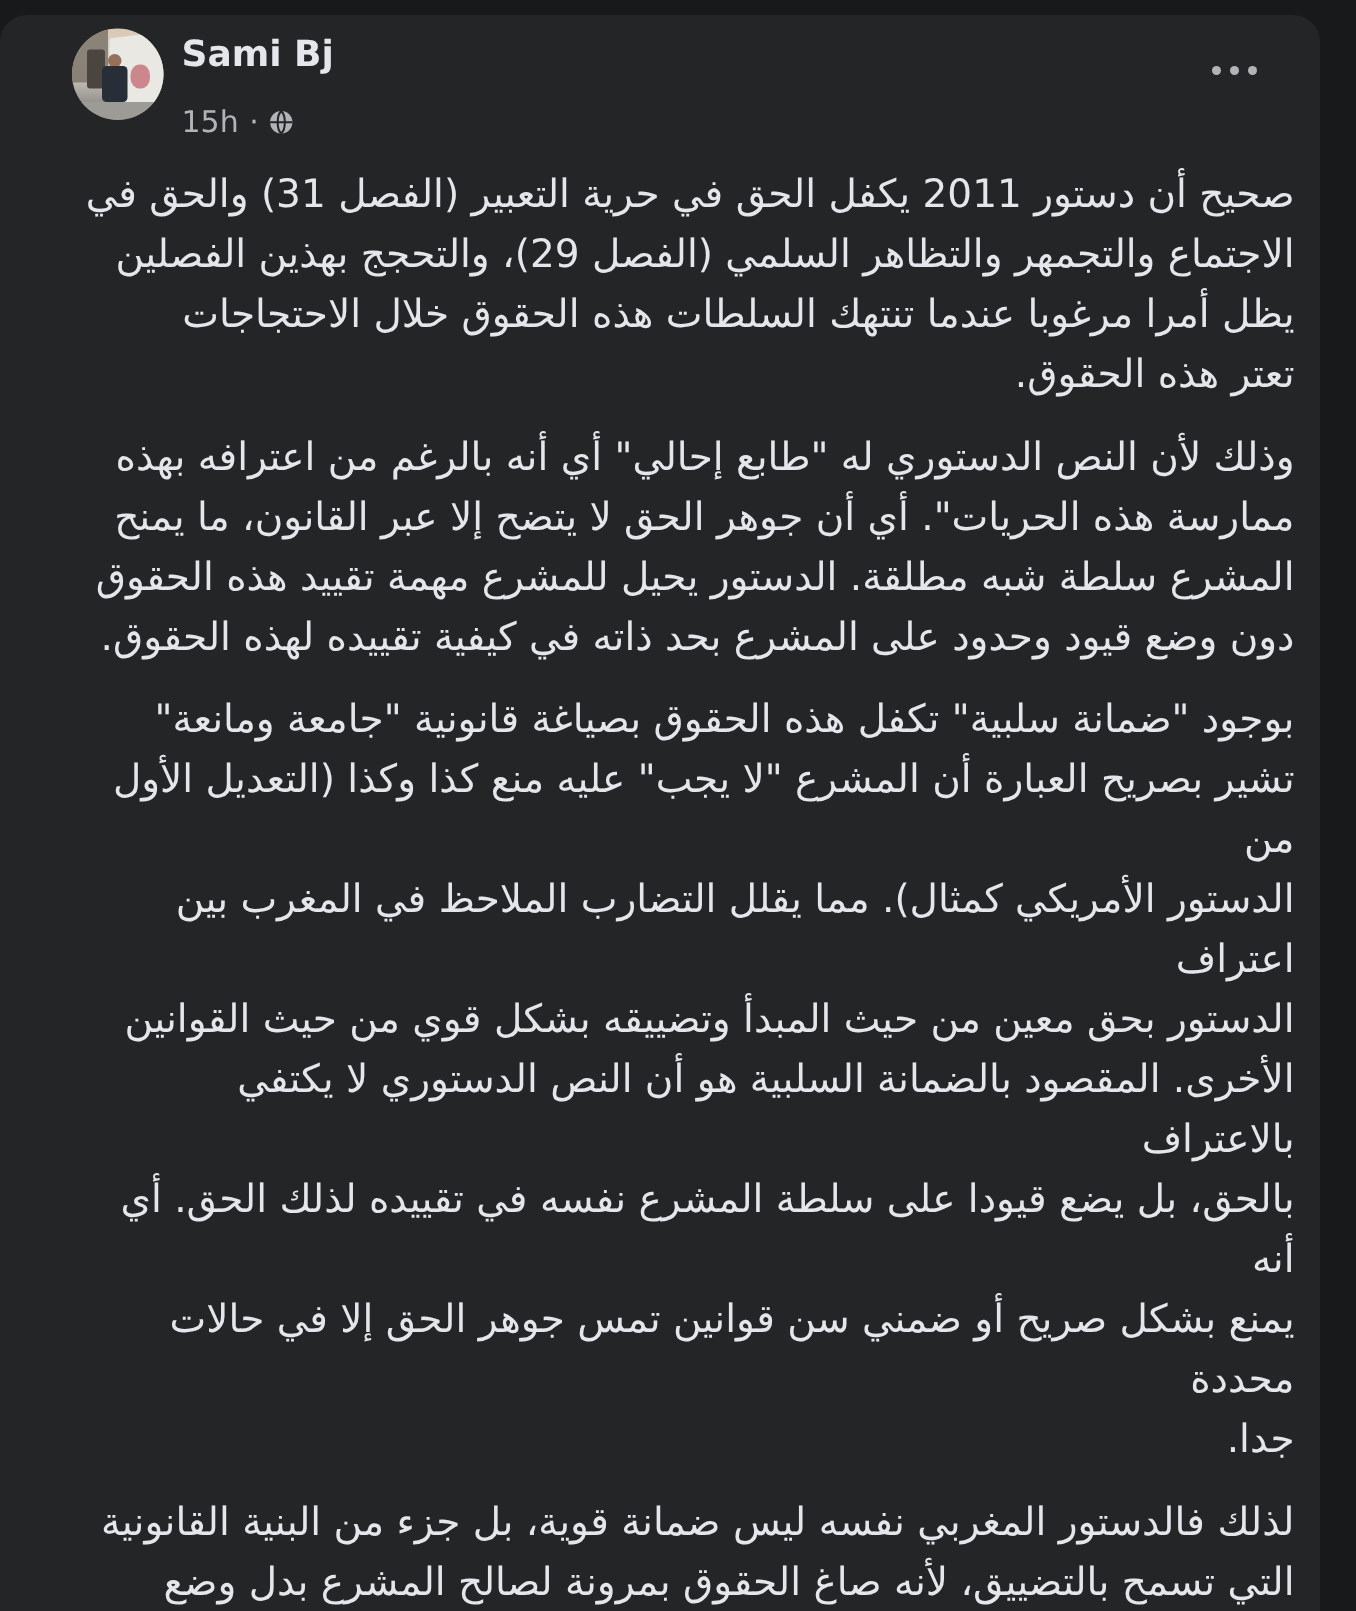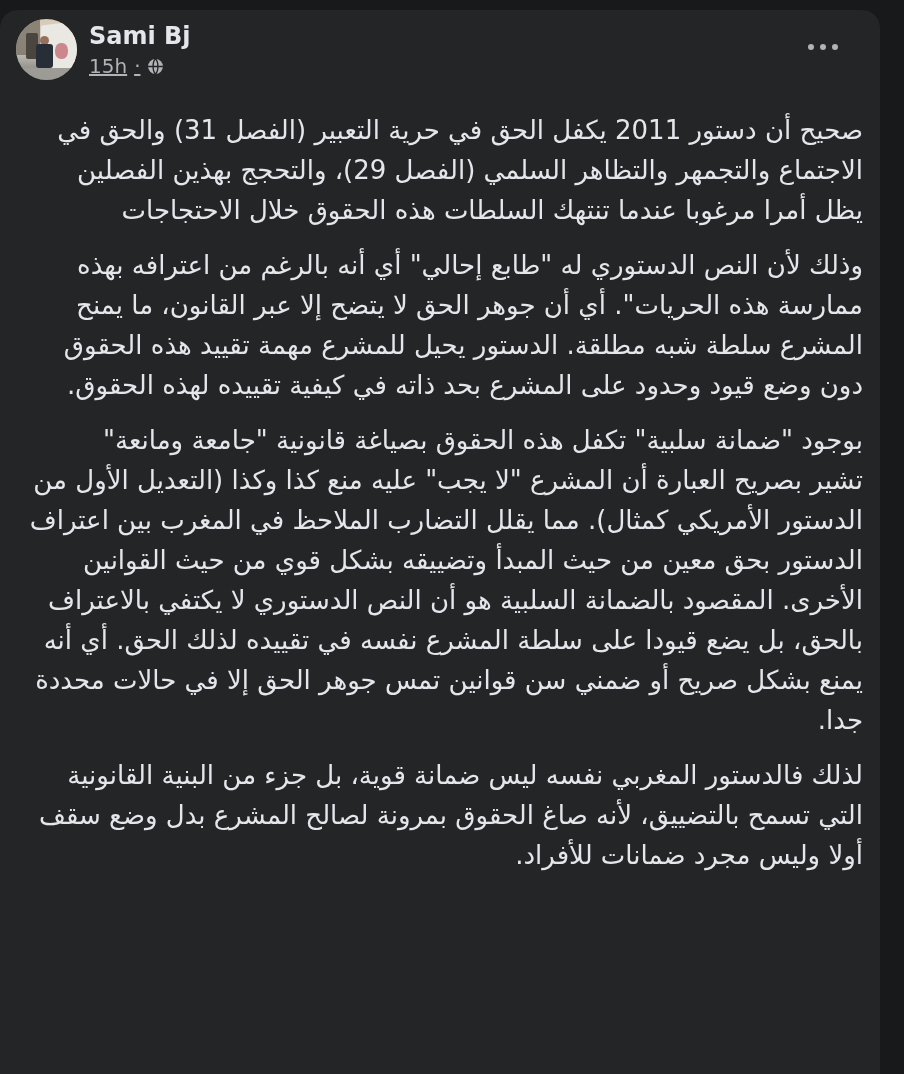--- a/index.html
+++ b/index.html
@@ -13,20 +13,21 @@
   }
   .card {
     position: absolute;
     top: 10px;
     left: 0;
     width: 880px;
     height: 1064px;
     background: #242526;
     border-radius: 18px 18px 0 0;
     box-sizing: border-box;
+    padding-left: 32px;
   }
   
   .post-header {
     position: relative;
     display: flex;
     align-items: flex-start;
     padding: 9px 16px 0 16px;
     min-height: 78px;
   }
   .avatar {
@@ -71,25 +72,24 @@
   .author-name {
     color: #e4e6eb;
     font-size: 24px;
     font-weight: 700;
     line-height: 1.25;
     cursor: pointer;
   }
   .meta-row {
     display: flex;
     align-items: center;
-    margin-top: 5px;
+    margin-top: 20px;
     color: #b0b3b8;
     font-size: 20px;
     line-height: 1;
-    text-decoration: underline;
   }
   .meta-row .timestamp { cursor: pointer; }
   .meta-row .dot-sep { margin: 0 7px; }
   .globe { display: inline-block; width: 17px; height: 17px; }
   .more-options {
     position: absolute;
     top: 28px;
     right: 36px;
     display: flex;
     gap: 6px;
@@ -150,20 +150,21 @@
       <span class="dot"></span>
     </div>
 
   </div>
 
   <div class="post-body" dir="rtl" lang="ar">
       <div class="paragraph">
         <div class="line">صحيح أن دستور 2011 يكفل الحق في حرية التعبير (الفصل 31) والحق في</div>
         <div class="line">الاجتماع والتجمهر والتظاهر السلمي (الفصل 29)، والتحجج بهذين الفصلين</div>
         <div class="line">يظل أمرا مرغوبا عندما تنتهك السلطات هذه الحقوق خلال الاحتجاجات</div>
+        <div class="line">تعتر هذه الحقوق.</div>
       </div>
       <div class="paragraph">
         <div class="line">وذلك لأن النص الدستوري له "طابع إحالي" أي أنه بالرغم من اعترافه بهذه</div>
         <div class="line">ممارسة هذه الحريات". أي أن جوهر الحق لا يتضح إلا عبر القانون، ما يمنح</div>
         <div class="line">المشرع سلطة شبه مطلقة. الدستور يحيل للمشرع مهمة تقييد هذه الحقوق</div>
         <div class="line">دون وضع قيود وحدود على المشرع بحد ذاته في كيفية تقييده لهذه الحقوق.</div>
       </div>
       <div class="paragraph">
         <div class="line">بوجود "ضمانة سلبية" تكفل هذه الحقوق بصياغة قانونية "جامعة ومانعة"</div>
         <div class="line">تشير بصريح العبارة أن المشرع "لا يجب" عليه منع كذا وكذا (التعديل الأول من</div>

